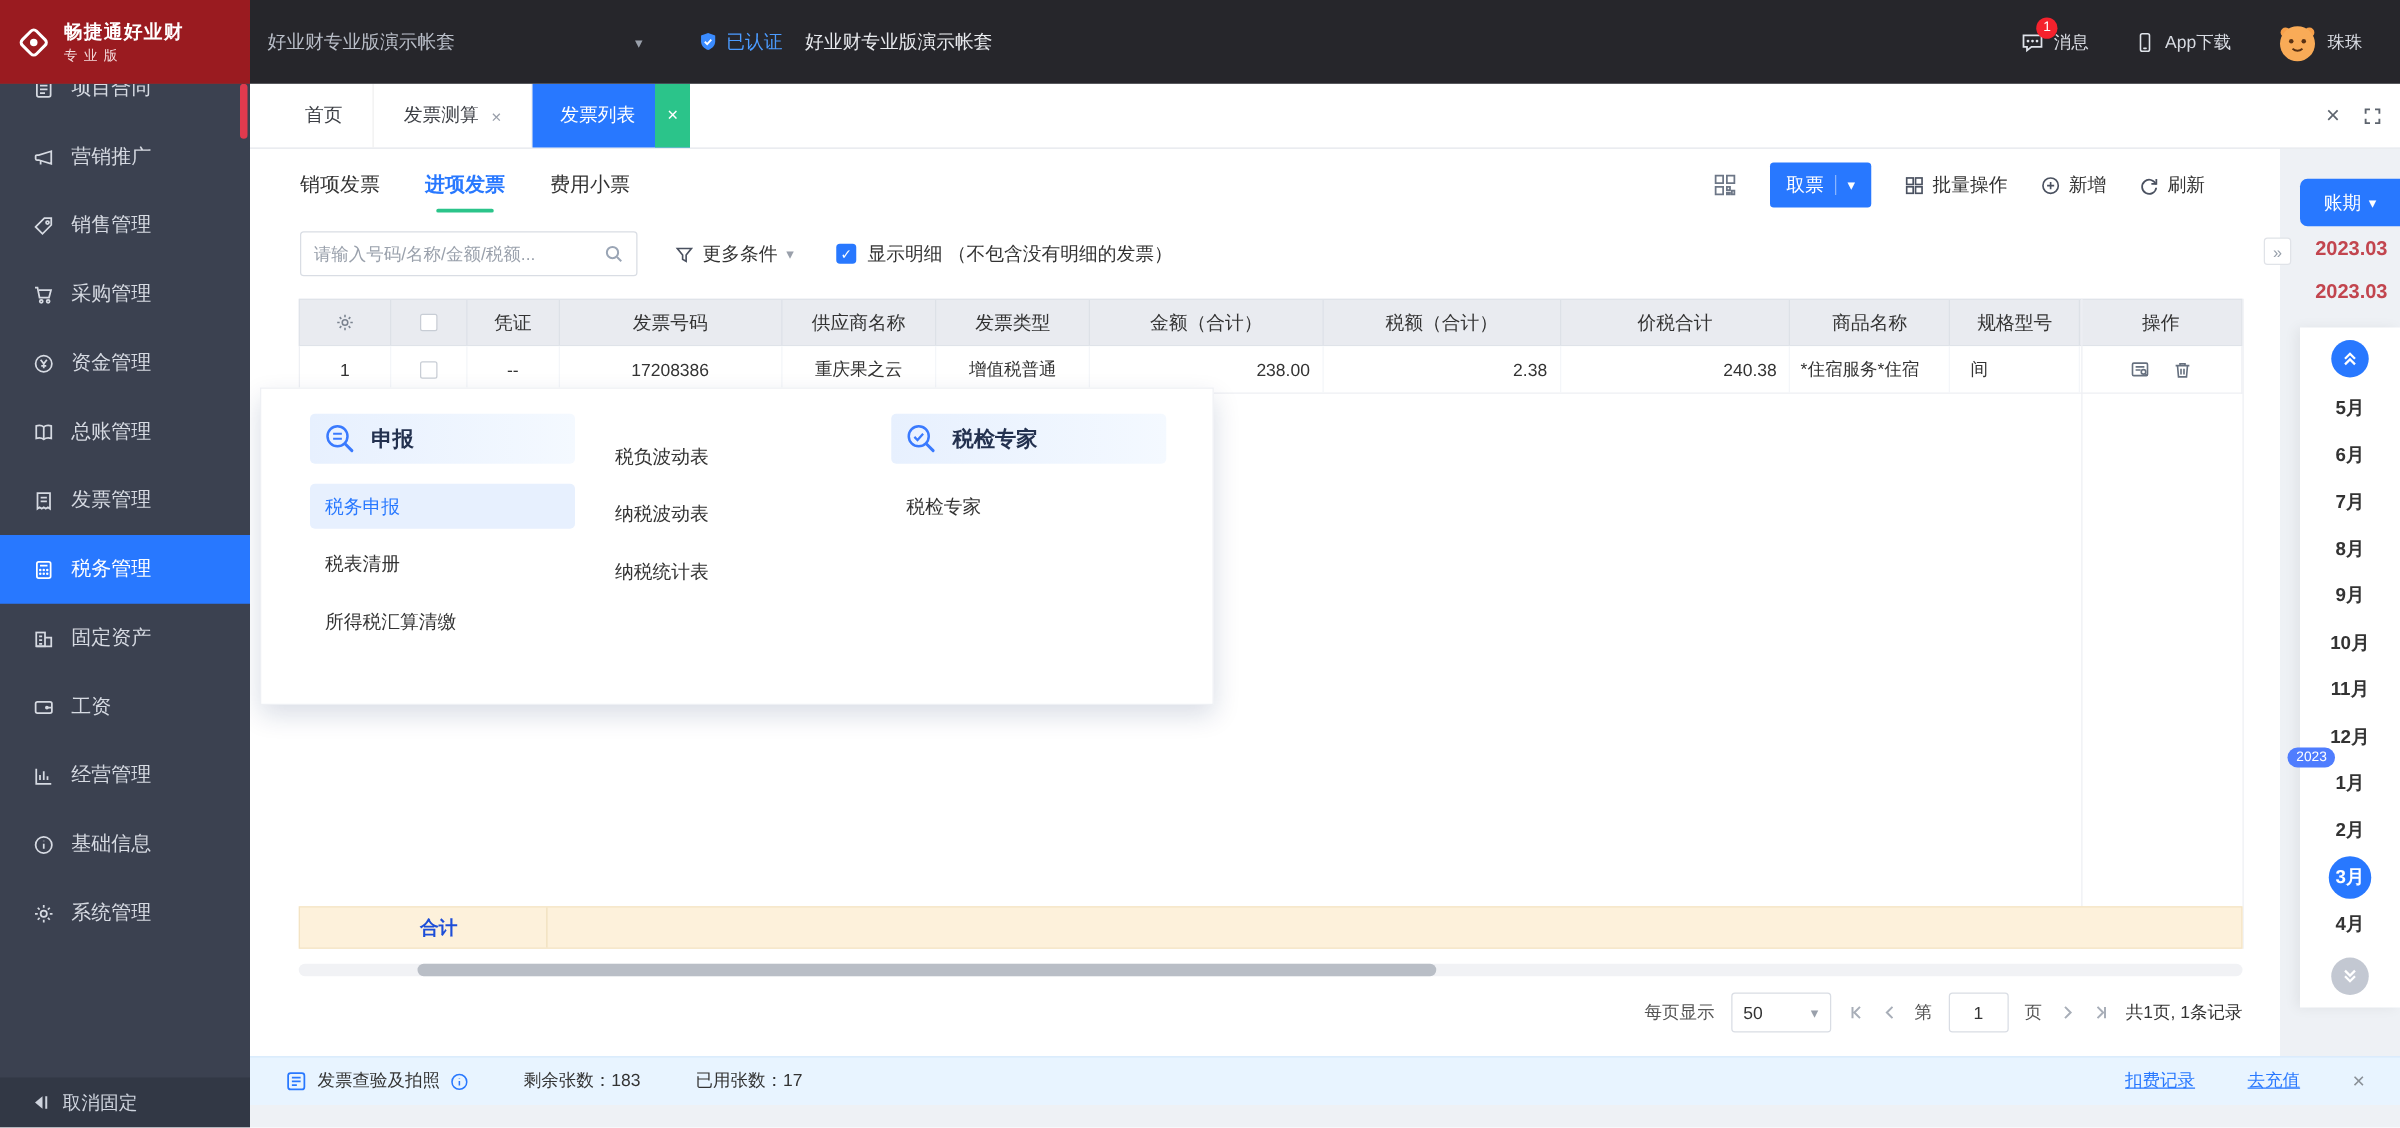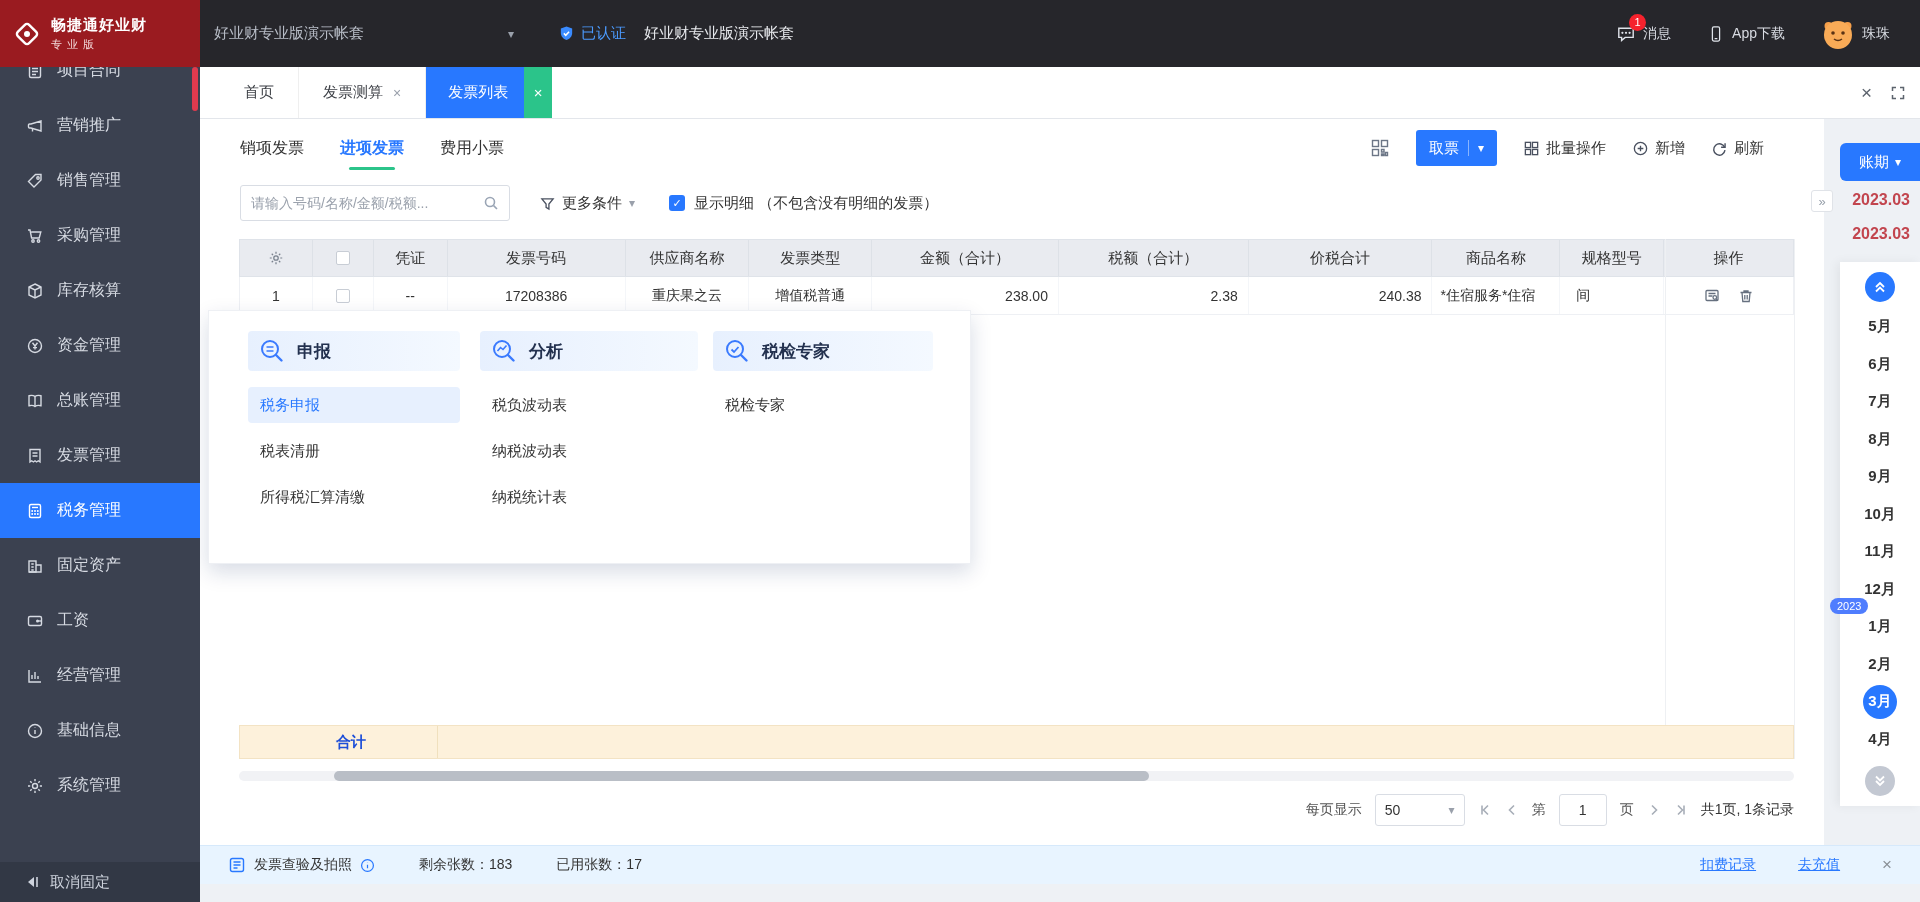--- a/index.html
+++ b/index.html
@@ -80,21 +80,21 @@
   .vline { position:absolute; width:1px; background:#eef0f3; top:120px; height:520px; }
   .row-ic { display:flex; gap:18px; color:#66707f; }
 
   .total-row { position:absolute; left:39px; top:606px; width:1555px; height:34px; background:#fdf1db; border:1px solid #f3e3c4; display:flex; align-items:center; }
   .total-label-cell { width:173px; height:100%; display:flex; align-items:center; justify-content:center; font-size:15px; color:#1d4ed8; border-right:1px solid #f0e0bd; font-weight:bold;margin-left:25px; }
 
   .h-scroll { position:absolute; left:39px; top:652px; width:1555px; height:10px; background:#f1f2f5; border-radius:5px; }
   .h-thumb { position:absolute; left:95px; top:0; width:815px; height:10px; background:#b9bec6; border-radius:5px; cursor:pointer; }
 
   .pagination { position:absolute; right:30px; top:674px; height:34px; display:flex; align-items:center; gap:13px; color:#555; font-size:14px; }
-  .pg-select { width:90px; height:32px; border:1px solid #d9dde4; border-radius:3px; display:flex; align-items:center; justify-content:space-between; padding:0 9px; color:#333; cursor:pointer; }
+  .pg-select { width:80px; height:32px; border:1px solid #d9dde4; border-radius:3px; display:flex; align-items:center; justify-content:space-between; padding:0 9px; color:#333; cursor:pointer; }
   .pg-arrow { display:flex; cursor:pointer; }
   .pg-input { width:48px; height:32px; border:1px solid #d9dde4; border-radius:3px; text-align:center; font-size:14px; color:#333; font-family:inherit; }
   .pg-total { color:#333; }
 
   
   .bottombar { position:absolute; left:200px; right:0; top:845px; height:39px; background:#e8f4ff; border-top:1px solid #d6e9fb; display:flex; align-items:center; padding:0 28px; gap:44px; font-size:14px; color:#333; z-index:15; }
   .bb-left { display:flex; align-items:center; gap:8px; cursor:pointer; }
   .bb-links { margin-left:auto; display:flex; align-items:center; gap:42px; }
   .bb-link { color:#2878ff; text-decoration:underline; cursor:pointer; }
   .bb-close { color:#8a9097; font-size:17px; cursor:pointer; }
@@ -212,27 +212,20 @@
         </svg>
       <span>销售管理</span>
     </div>
     <div class="nav-item">
       <svg class="nav-ic" viewBox="0 0 18 18" fill="none" stroke="currentColor" stroke-width="1.4">
           <path d="M2 3h2l1.6 8h7.6l1.6-6H5.2"></path>
           <circle cx="7" cy="14" r="1.2"></circle>
           <circle cx="12.5" cy="14" r="1.2"></circle>
         </svg>
       <span>采购管理</span>
-    </div>
-    <div class="nav-item">
-      <svg class="nav-ic" viewBox="0 0 18 18" fill="none" stroke="currentColor" stroke-width="1.4">
-          <path d="M9 2l6 3v8l-6 3-6-3V5z"></path>
-          <path d="M3 5l6 3 6-3M9 8v8"></path>
-        </svg>
-      <span>库存核算</span>
     </div>
     <div class="nav-item">
       <svg class="nav-ic" viewBox="0 0 18 18" fill="none" stroke="currentColor" stroke-width="1.4">
           <circle cx="9" cy="9" r="6.5"></circle>
           <path d="M6.5 5.8L9 9l2.5-3.2M9 9v3.6M7 10.6h4"></path>
         </svg>
       <span>资金管理</span>
     </div>
     <div class="nav-item">
       <svg class="nav-ic" viewBox="0 0 18 18" fill="none" stroke="currentColor" stroke-width="1.4">
@@ -534,28 +527,20 @@
         </svg>
       <span>申报</span>
     </div>
     <div class="mm-items">
       <div class="mm-item selected">税务申报</div>
       <div class="mm-item">税表清册</div>
       <div class="mm-item">所得税汇算清缴</div>
     </div>
   </div>
   <div class="mm-col c2">
-    <div class="mm-head">
-      <svg width="30" height="30" viewBox="0 0 30 30" fill="none">
-          <circle cx="13" cy="13" r="8" stroke="#3a7afe" stroke-width="2" fill="#eaf2ff"></circle>
-          <path d="M8.5 15l3-3.5 2.5 2 3.5-4" stroke="#3a7afe" stroke-width="1.6"></path>
-          <path d="M19 19l5.5 5.5" stroke="#3a7afe" stroke-width="2.4" stroke-linecap="round"></path>
-        </svg>
-      <span>分析</span>
-    </div>
     <div class="mm-items">
       <div class="mm-item">税负波动表</div>
       <div class="mm-item">纳税波动表</div>
       <div class="mm-item">纳税统计表</div>
     </div>
   </div>
   <div class="mm-col c3">
     <div class="mm-head">
       <svg width="30" height="30" viewBox="0 0 30 30" fill="none">
           <circle cx="13" cy="13" r="8" stroke="#3a7afe" stroke-width="2" fill="#eaf2ff"></circle>

